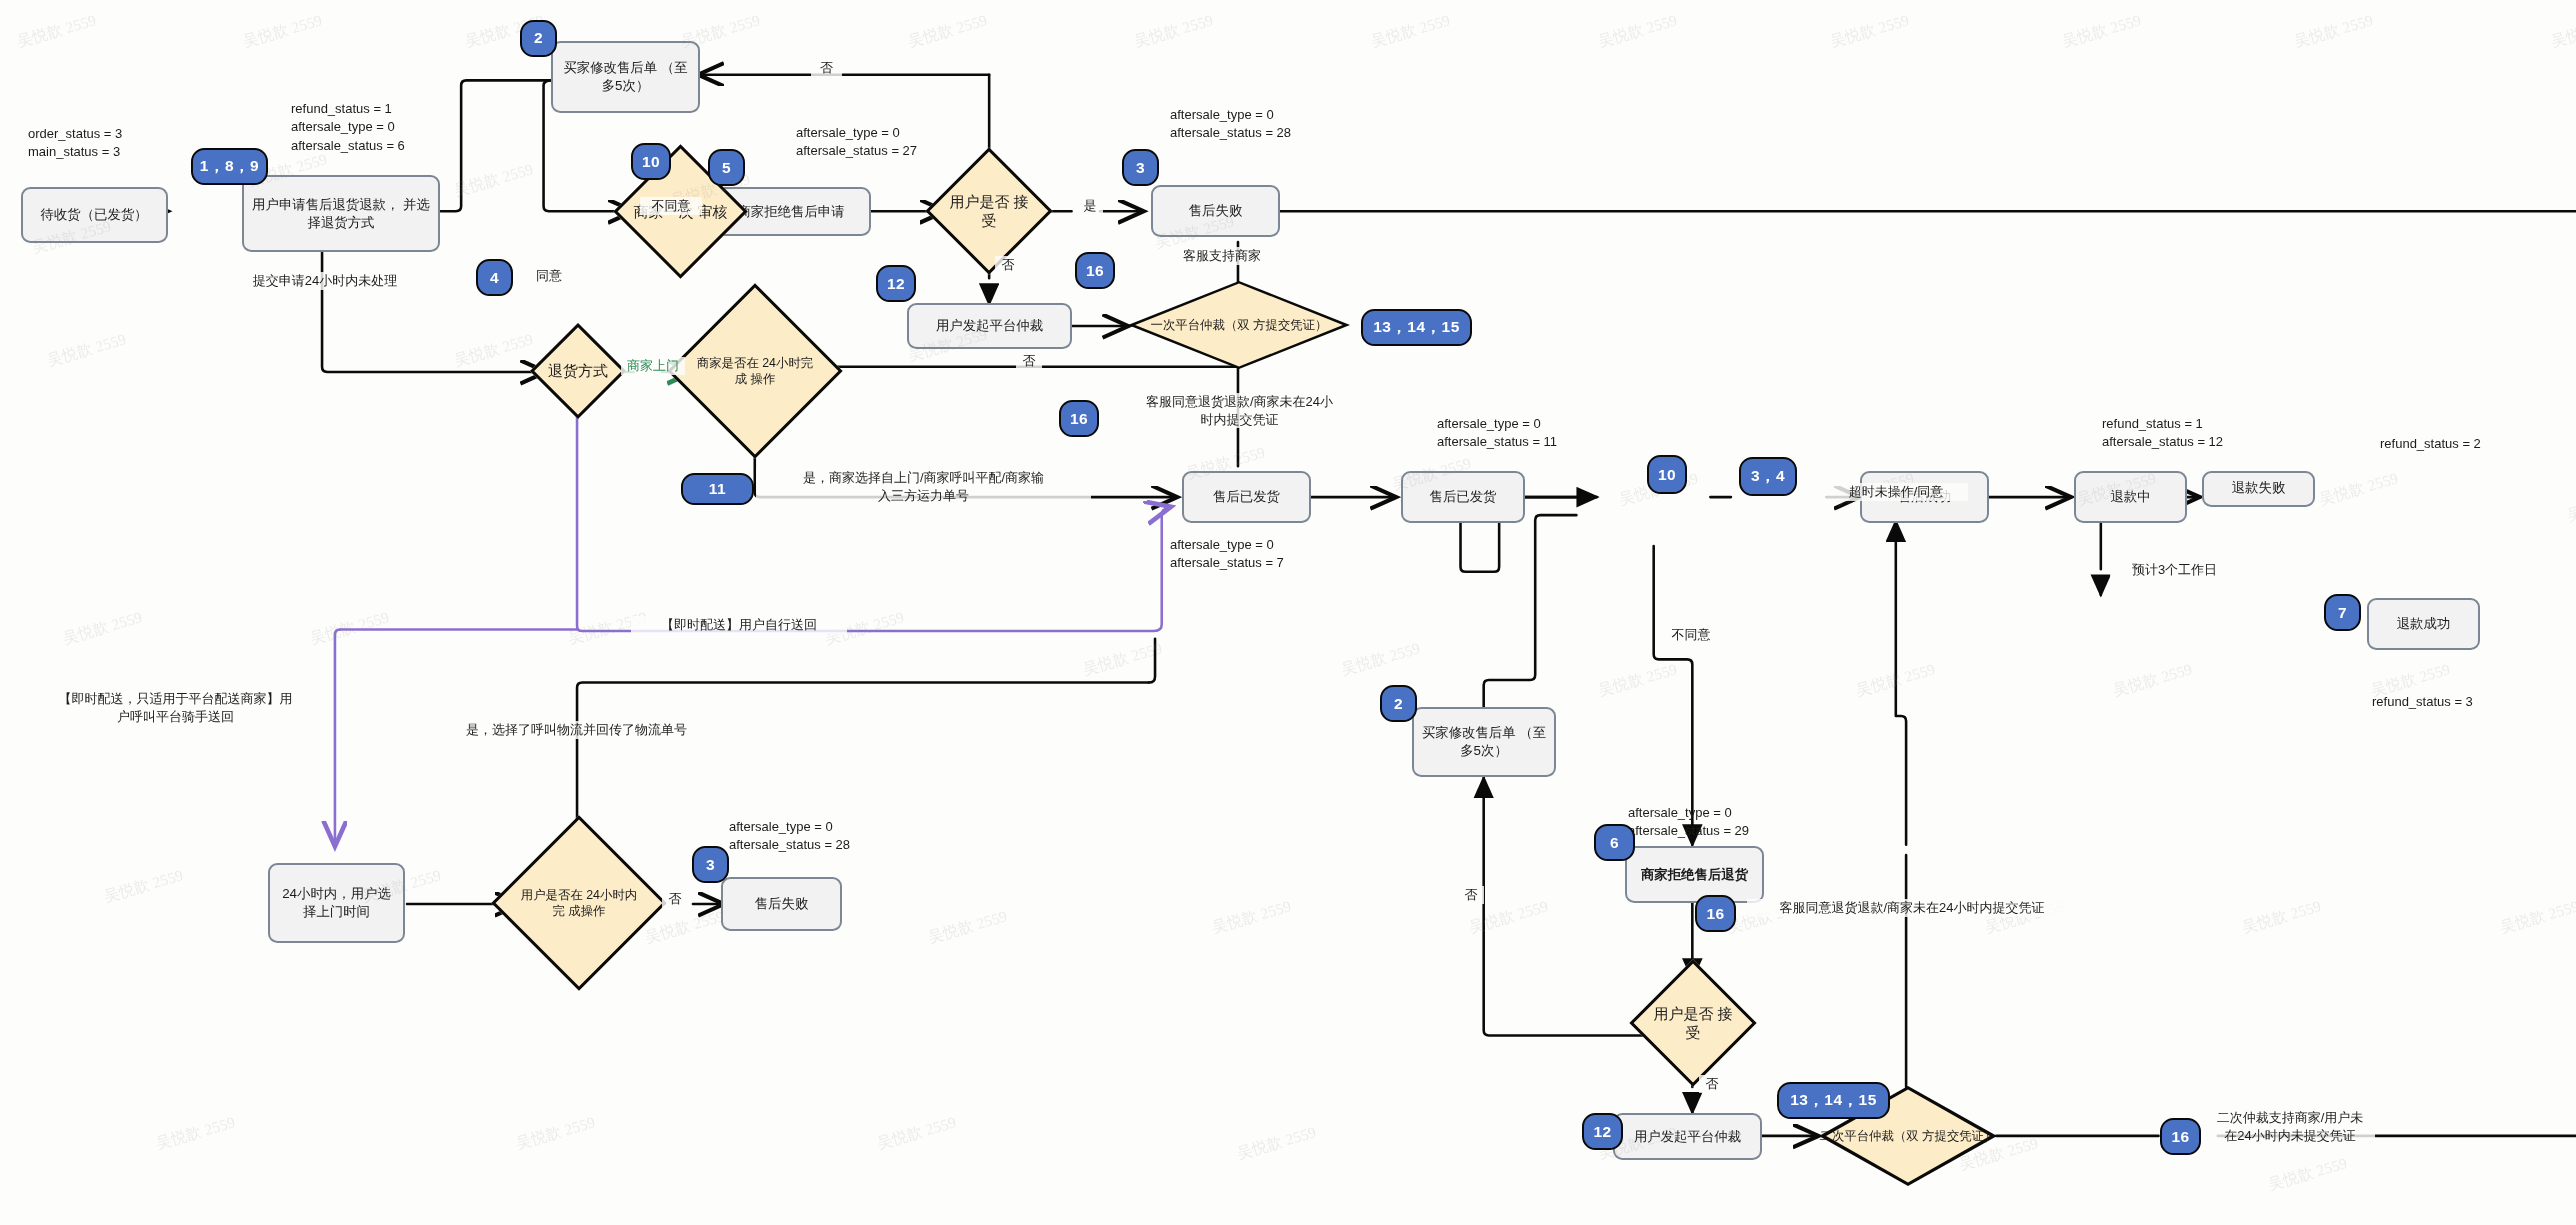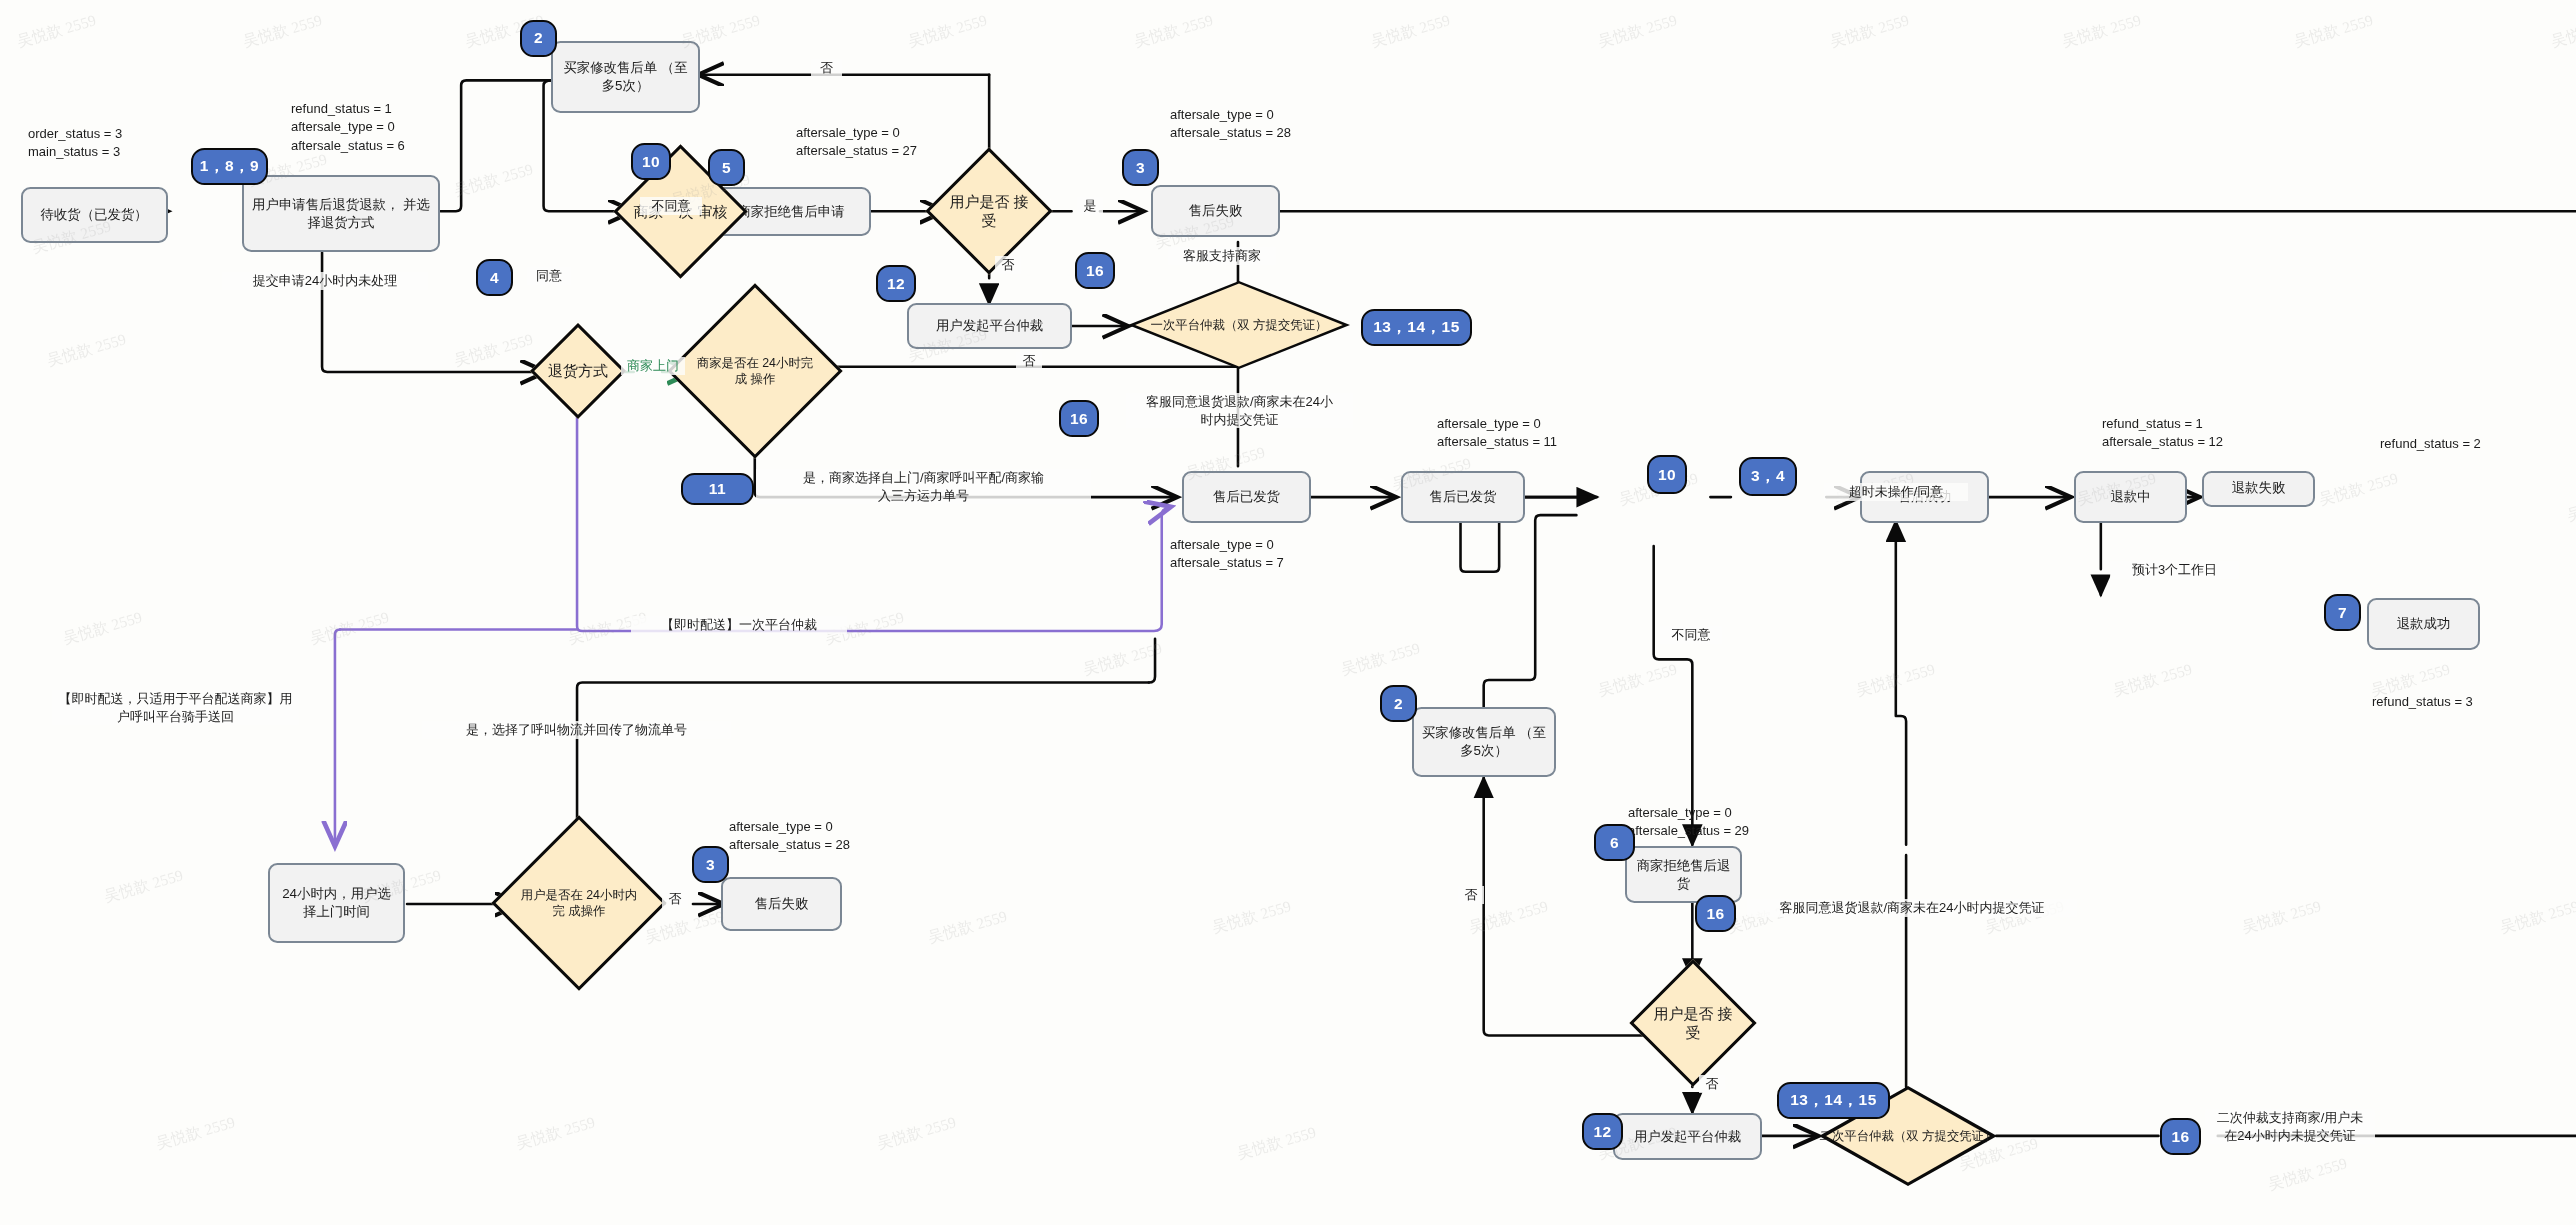--- a/index.html
+++ b/index.html
@@ -248,21 +248,21 @@
   <div class="node" style="left:1401px; top:471px;  width:124px; height:52px;">售后已发货</div>
   <div class="node" style="left:1860px; top:471px;  width:129px; height:52px;">售后成功</div>
   <div class="node" style="left:2074px; top:471px;  width:113px; height:52px;">退款中</div>
   <div class="node" style="left:2202px; top:471px;  width:113px; height:36px;font-family:Liberation Mono, monospace;">退款失败</div>
   <div class="node" style="left:2367px; top:598px; width:113px; height:52px;">退款成功</div>
   <div class="node" style="left:268px;  top:863px; width:137px; height:80px;">24小时内，用户选
 择上门时间</div>
   <div class="node" style="left:721px; top:877px; width:121px; height:54px;">售后失败</div>
   <div class="node" style="left:1412px; top:707px; width:144px; height:70px;">买家修改售后单
 （至多5次）</div>
-  <div class="node" style="left:1625px; top:846px; width:117px; height:57px;">商家拒绝售后退货</div>
+  <div class="node" style="left:1625px; top:846px; width:139px; height:57px;font-weight:bold;">商家拒绝售后退货</div>
   <div class="node" style="left:1613px; top:1113px; width:149px; height:47px;">用户发起平台仲裁</div>
 
   <div class="diamond" style="left:633px; top:164px; width:95px; height:95px;">
     <div class="dshape"></div>
     <div class="dtext">商家一次
 审核</div>
   </div>
 
   <div class="diamond" style="left:944px; top:166px; width:90px; height:90px;">
     <div class="dshape"></div>
@@ -338,21 +338,21 @@
   <div class="lbl" style="left:527px;top:267px; width:44px;">同意</div>
   <div class="lbl" style="left:1077px;top:197px; width:26px;">是</div>
   <div class="lbl" style="left:995px;top:256px; width:26px;">否</div>
   <div class="lbl" style="left:1168px;top:247px; width:108px;">客服支持商家</div>
   <div class="lbl green" style="left:621px;top:357px; width:64px;">商家上门</div>
   <div class="lbl" style="left:1016px;top:352px; width:26px;">否</div>
   <div class="lbl" style="left:756px;top:469px; width:335px;">是，商家选择自上门/商家呼叫平配/商家输
 入三方运力单号</div>
   <div class="lbl" style="left:1126px;top:393px; width:227px;">客服同意退货退款/商家未在24小
 时内提交凭证</div>
-  <div class="lbl" style="left:631px;top:616px;width:216px;">【即时配送】一次平台仲裁</div>
+  <div class="lbl" style="left:631px;top:616px;width:216px;">【即时配送】用户自行送回</div>
   <div class="lbl" style="left:52px; top:690px;width:247px;">【即时配送，只适用于平台配送商家】用
 户呼叫平台骑手送回</div>
   <div class="lbl" style="left:422px; top:721px;width:309px;">是，选择了呼叫物流并回传了物流单号</div>
   <div class="lbl" style="left:662px;top:890px;width:26px;">否</div>
   <div class="lbl" style="left:1824px;top:483px; width:144px;">超时未操作/同意</div>
   <div class="lbl" style="left:1660px;top:626px;width:62px;">不同意</div>
   <div class="lbl" style="left:2110px;top:561px;width:129px;">预计3个工作日</div>
   <div class="lbl" style="left:1699px;top:1075px;width:26px;">否</div>
   <div class="lbl" style="left:1458px;top:886px;width:26px;">否</div>
   <div class="lbl" style="left:1747px;top:899px;width:330px;">客服同意退货退款/商家未在24小时内提交凭证</div>

